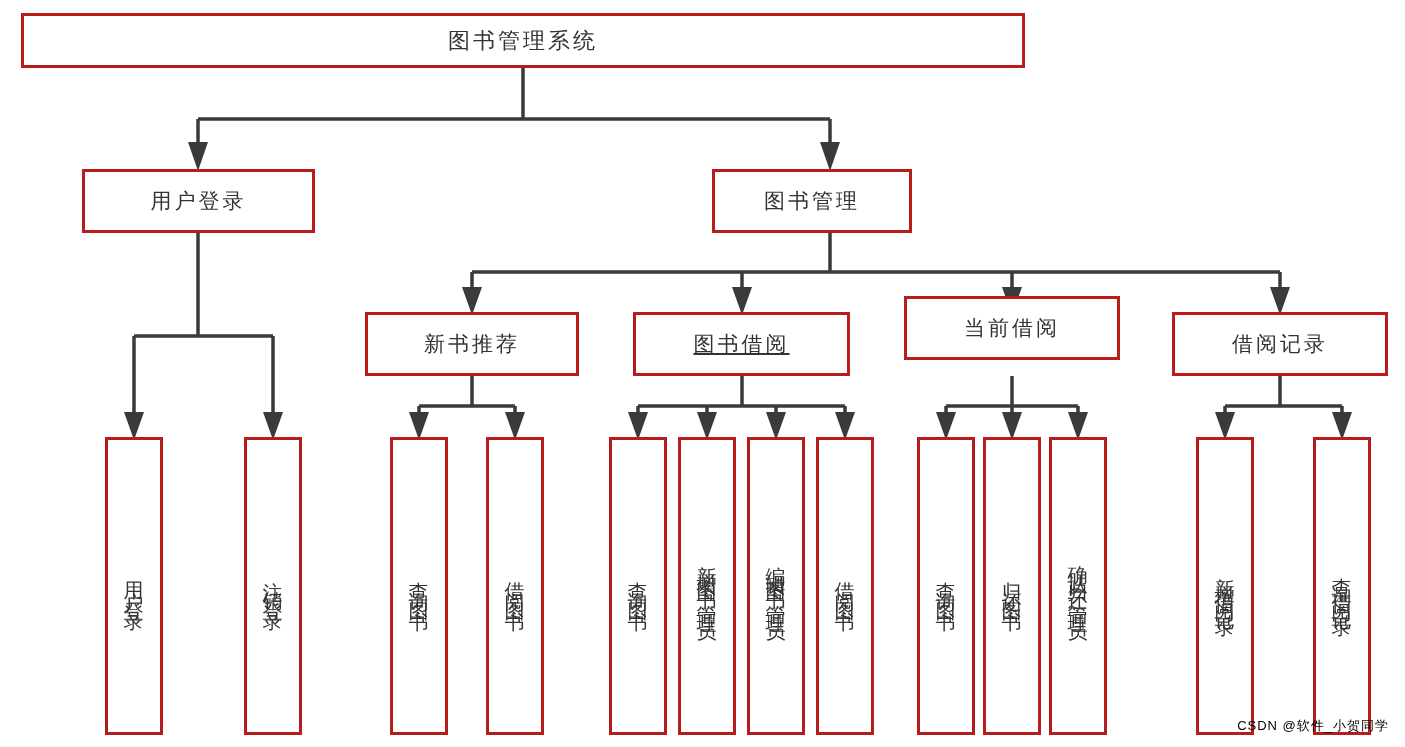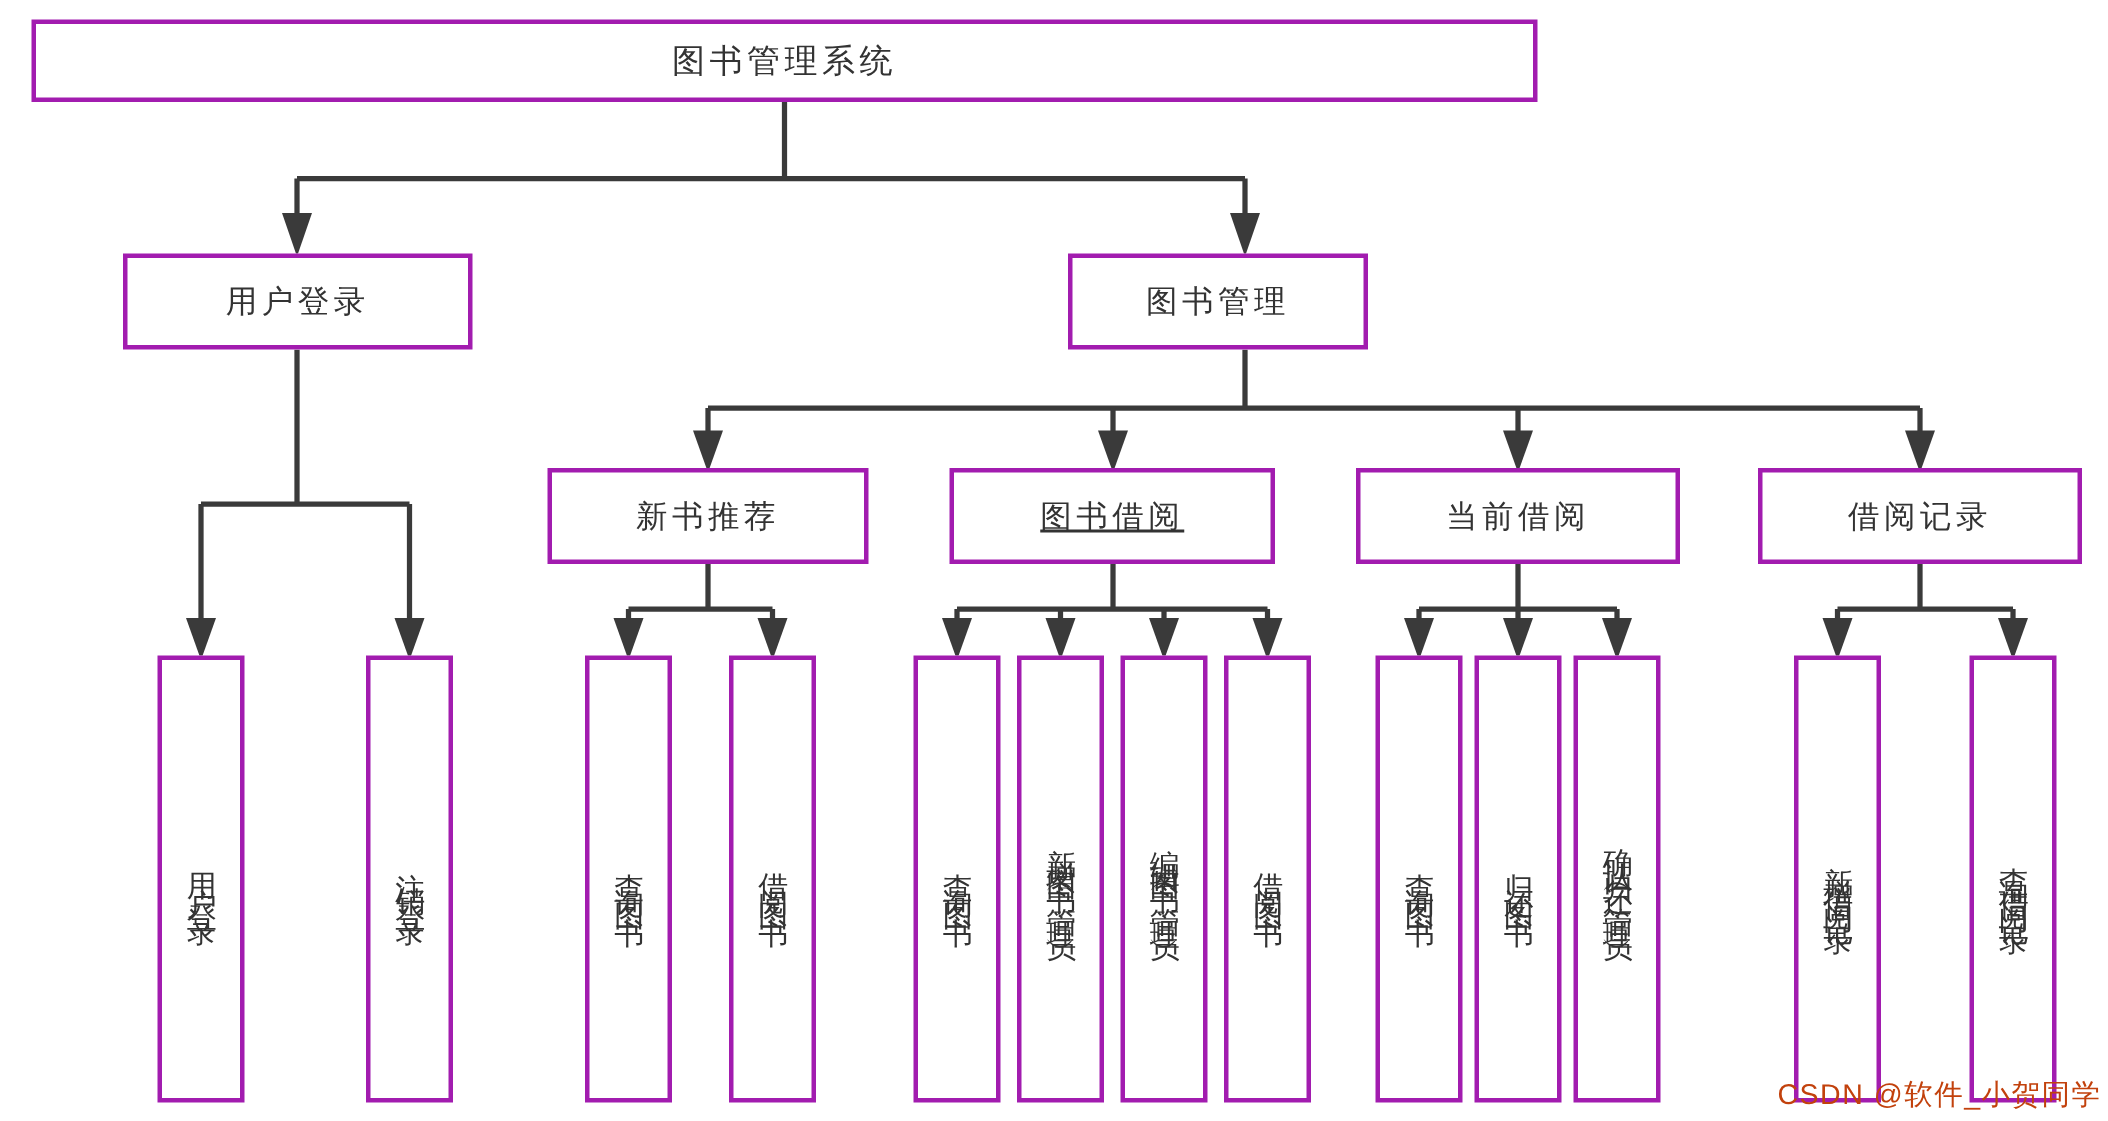--- a/index.html
+++ b/index.html
@@ -22,21 +22,21 @@
     stroke-width: 3.5;
     fill: none;
   }
   .connectors polygon {
     fill: #3a3a3a;
     stroke: none;
   }
   .node {
     position: absolute;
     box-sizing: border-box;
-    border: 3px solid #a21caf;
+    border: 3px solid #b91c1c;
     background: #ffffff;
     display: flex;
     align-items: center;
     justify-content: center;
     color: #333333;
     z-index: 2;
   }
   .h-label {
     font-size: 21px;
     letter-spacing: 3px;
@@ -48,25 +48,25 @@
     writing-mode: vertical-lr;
     font-size: 20px;
     letter-spacing: 10px;
     line-height: 1;
     color: #333333;
   }
   .leaf.dense .v-label { letter-spacing: 8px; }
   .watermark {
     position: absolute;
     top: 717px;
-    right: 4px;
+    right: 16px;
     z-index: 3;
-    font-size: 19px;
+    font-size: 13px;
     letter-spacing: 1px;
-    color: #c2410c;
+    color: #000000;
     white-space: nowrap;
   }
 </style>
 </head>
 <body>
 
 <div class="stage">
 
   <svg class="connectors" viewBox="0 0 1405 747" xmlns="http://www.w3.org/2000/svg">
 
@@ -154,21 +154,21 @@
   <div class="node" style="left:712px; top:169px; width:200px; height:64px;">
     <span class="h-label">图书管理</span>
   </div>
 
   <div class="node" style="left:365px; top:312px; width:214px; height:64px;align-items:center;">
     <span class="h-label">新书推荐</span>
   </div>
   <div class="node" style="left:633px; top:312px; width:217px; height:64px;text-decoration:underline;">
     <span class="h-label">图书借阅</span>
   </div>
-  <div class="node" style="left:904px; top:312px; width:216px; height:64px;">
+  <div class="node" style="left:904px; top:296px; width:216px; height:64px;">
     <span class="h-label">当前借阅</span>
   </div>
   <div class="node" style="left:1172px; top:312px; width:216px; height:64px;">
     <span class="h-label">借阅记录</span>
   </div>
 
   <div class="node leaf" style="left:105px; top:437px; width:58px; height:298px;">
     <span class="v-label">用户登录</span>
   </div>
   <div class="node leaf" style="left:244px; top:437px; width:58px; height:298px;">

